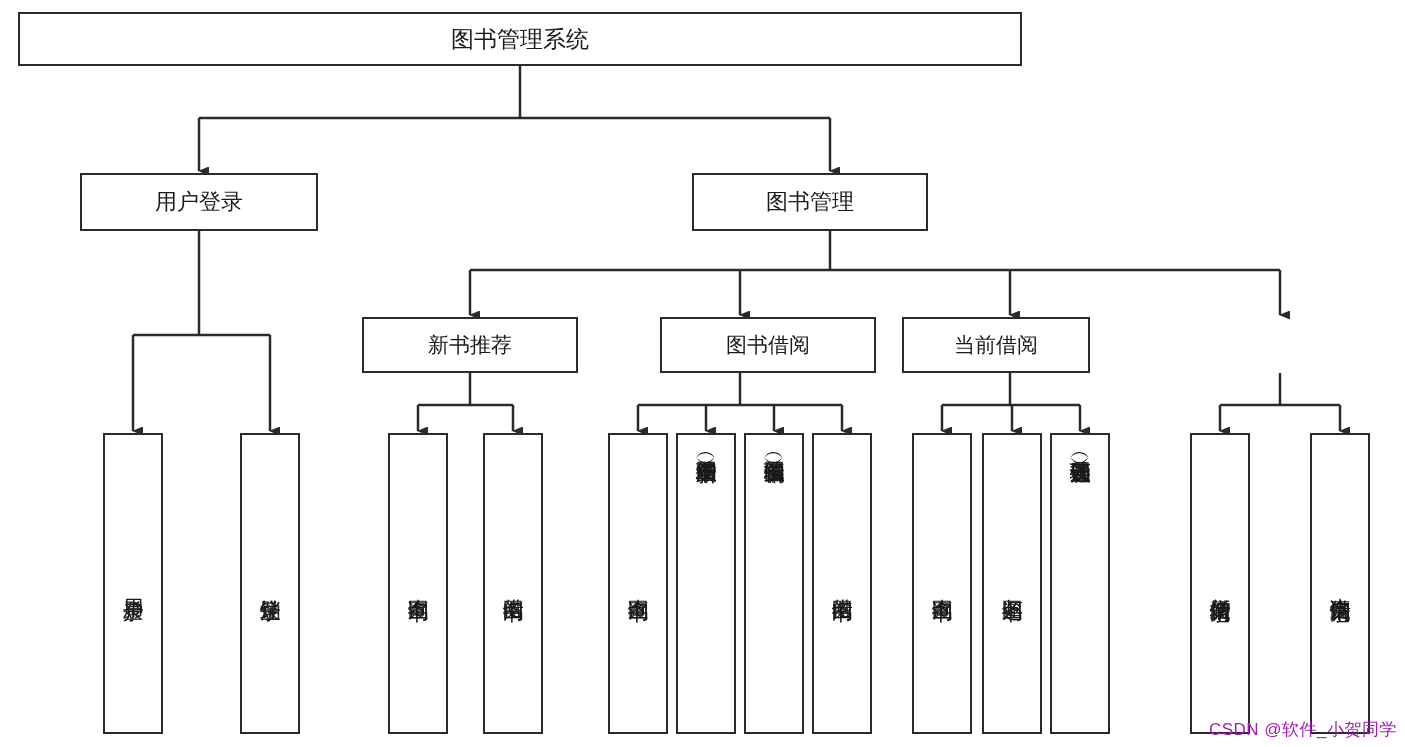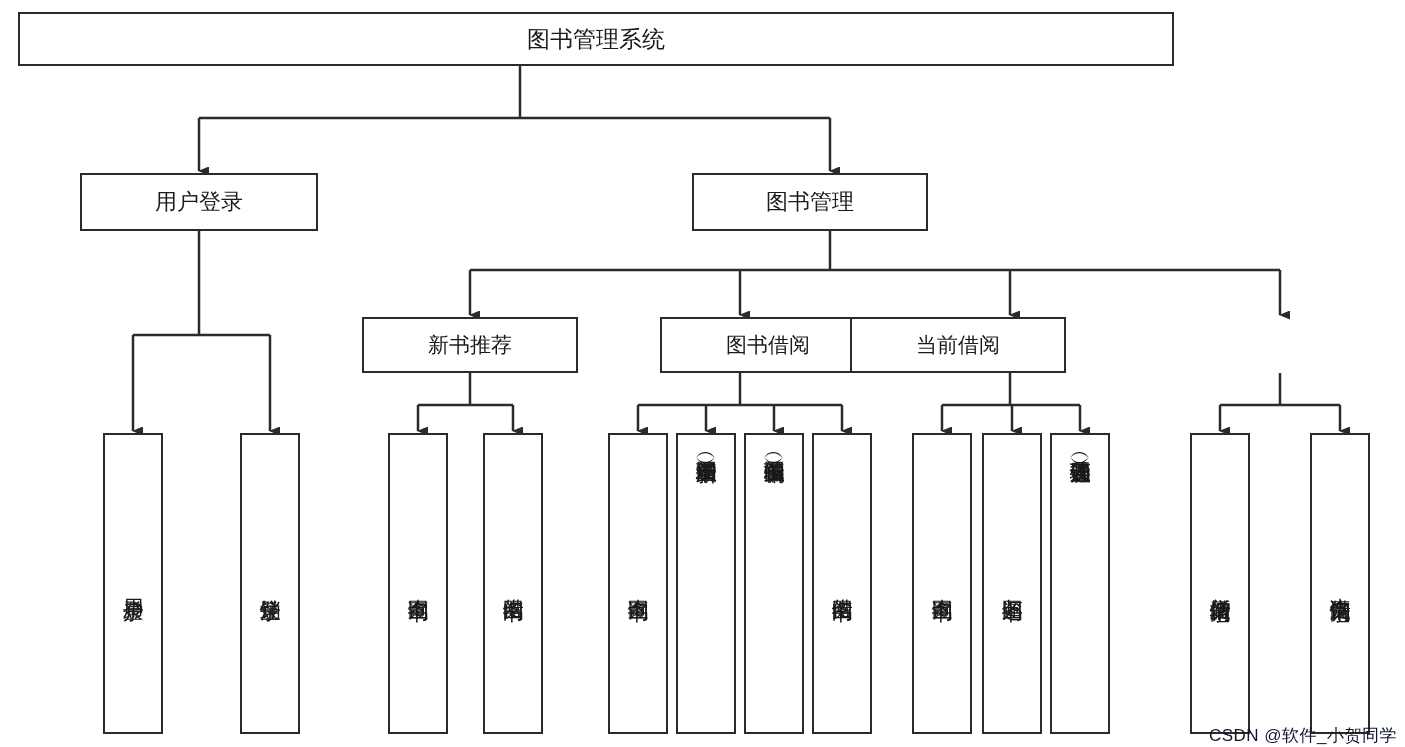--- a/index.html
+++ b/index.html
@@ -59,23 +59,23 @@
   }
   .node.leaf.tall .vtext {
     letter-spacing: 0px;
   }
   .label {
     white-space: nowrap;
   }
   #watermark {
     position: absolute;
     right: 8px;
-    bottom: 0;
+    bottom: 6px;
     font-size: 17px;
-    color: #0f172a;
+    color: #a21caf;
     letter-spacing: 0.5px;
     white-space: nowrap;
   }
 </style>
 </head>
 <body>
 
 <div id="canvas">
 
   <svg class="edges" viewBox="0 0 1405 747" xmlns="http://www.w3.org/2000/svg">
@@ -121,38 +121,38 @@
       <path d="M1012,405 L1012,431" marker-end="url(#arrow)"></path>
       <path d="M1080,405 L1080,431" marker-end="url(#arrow)"></path>
 
       <path d="M1280,373 L1280,405"></path>
       <path d="M1220,405 L1340,405"></path>
       <path d="M1220,405 L1220,431" marker-end="url(#arrow)"></path>
       <path d="M1340,405 L1340,431" marker-end="url(#arrow)"></path>
     </g>
   </svg>
 
-  <div class="node root" style="left:18px; top:12px; width:1156px; height:54px;">
+  <div class="node root" style="left:18px; top:12px; width:1004px; height:54px;">
     <span class="label">图书管理系统</span>
   </div>
 
   <div class="node level2" style="left:80px; top:173px; width:238px; height:58px;">
     <span class="label">用户登录</span>
   </div>
   <div class="node level2" style="left:692px; top:173px; width:236px; height:58px;">
     <span class="label">图书管理</span>
   </div>
 
   <div class="node level3" style="left:362px; top:317px; width:216px; height:56px;">
     <span class="label">新书推荐</span>
   </div>
   <div class="node level3" style="left:660px; top:317px; width:216px; height:56px;">
     <span class="label">图书借阅</span>
   </div>
-  <div class="node level3" style="left:850px; top:317px; width:216px; height:56px;">
+  <div class="node level3" style="left:902px; top:317px; width:188px; height:56px;">
     <span class="label">当前借阅</span>
   </div>
 
   <div class="node leaf" style="left:103px; top:433px; width:60px; height:301px; align-items:center; padding-top:0;">
     <span class="vtext">用户登录</span>
   </div>
   <div class="node leaf" style="left:240px; top:433px; width:60px; height:301px; align-items:center; padding-top:0;">
     <span class="vtext">注销登录</span>
   </div>
   <div class="node leaf" style="left:388px; top:433px; width:60px; height:301px; align-items:center; padding-top:0;">

